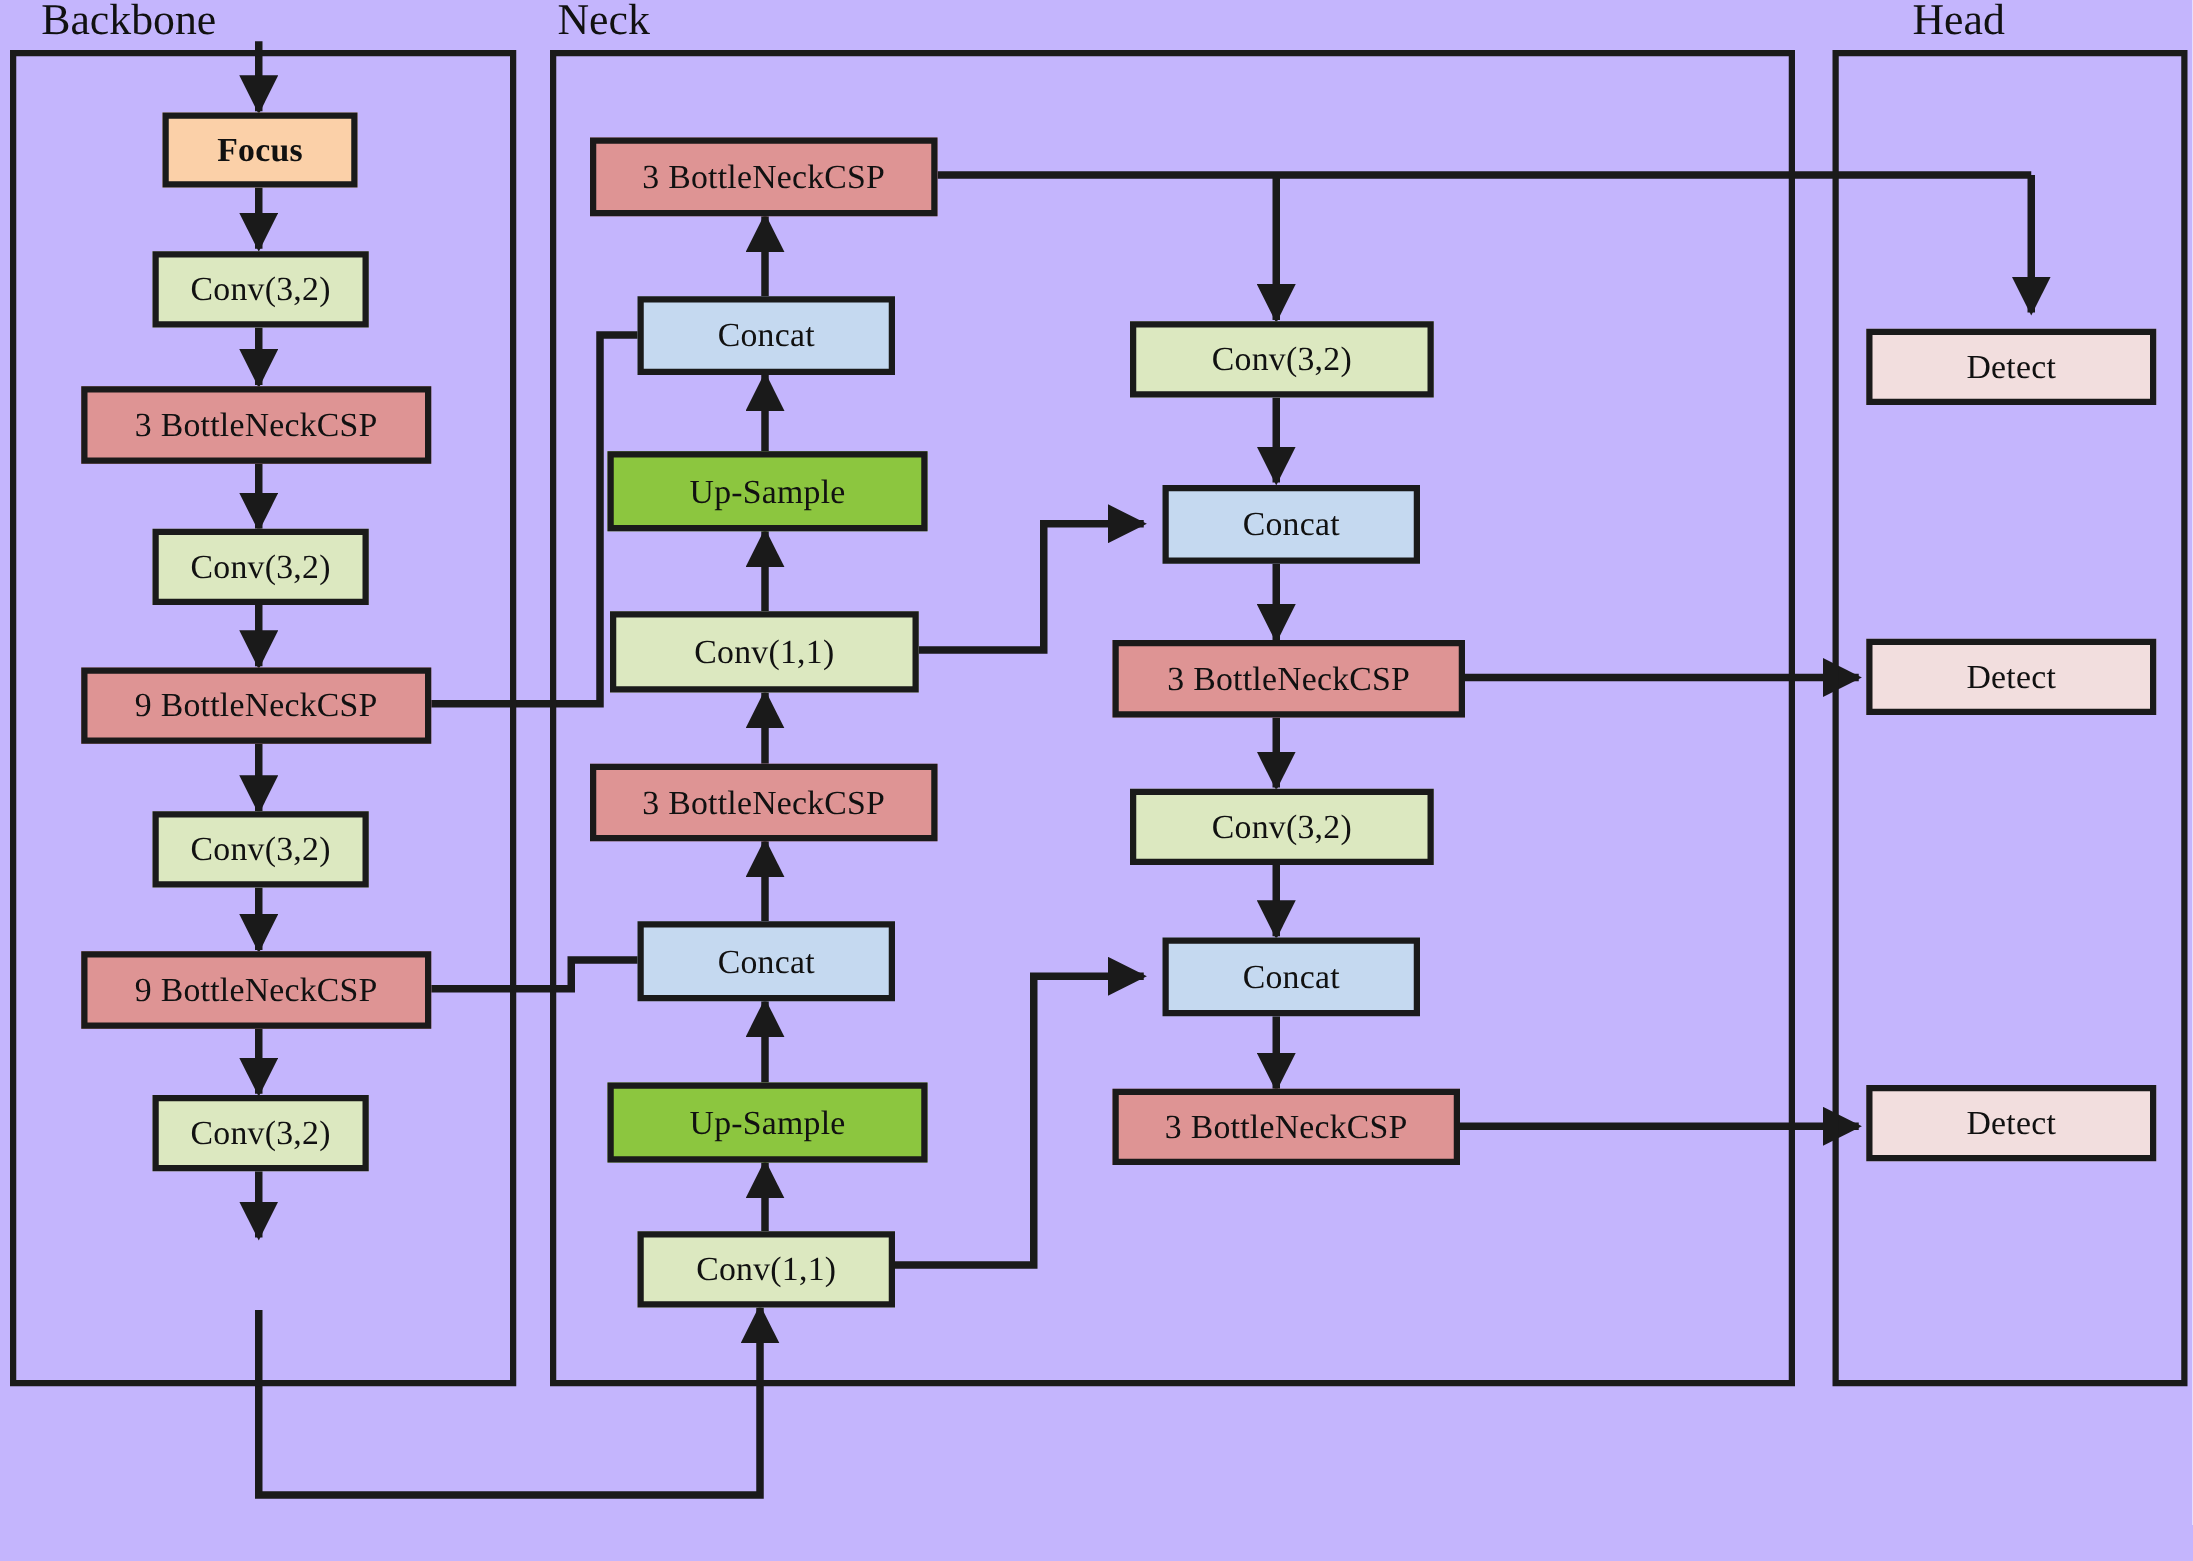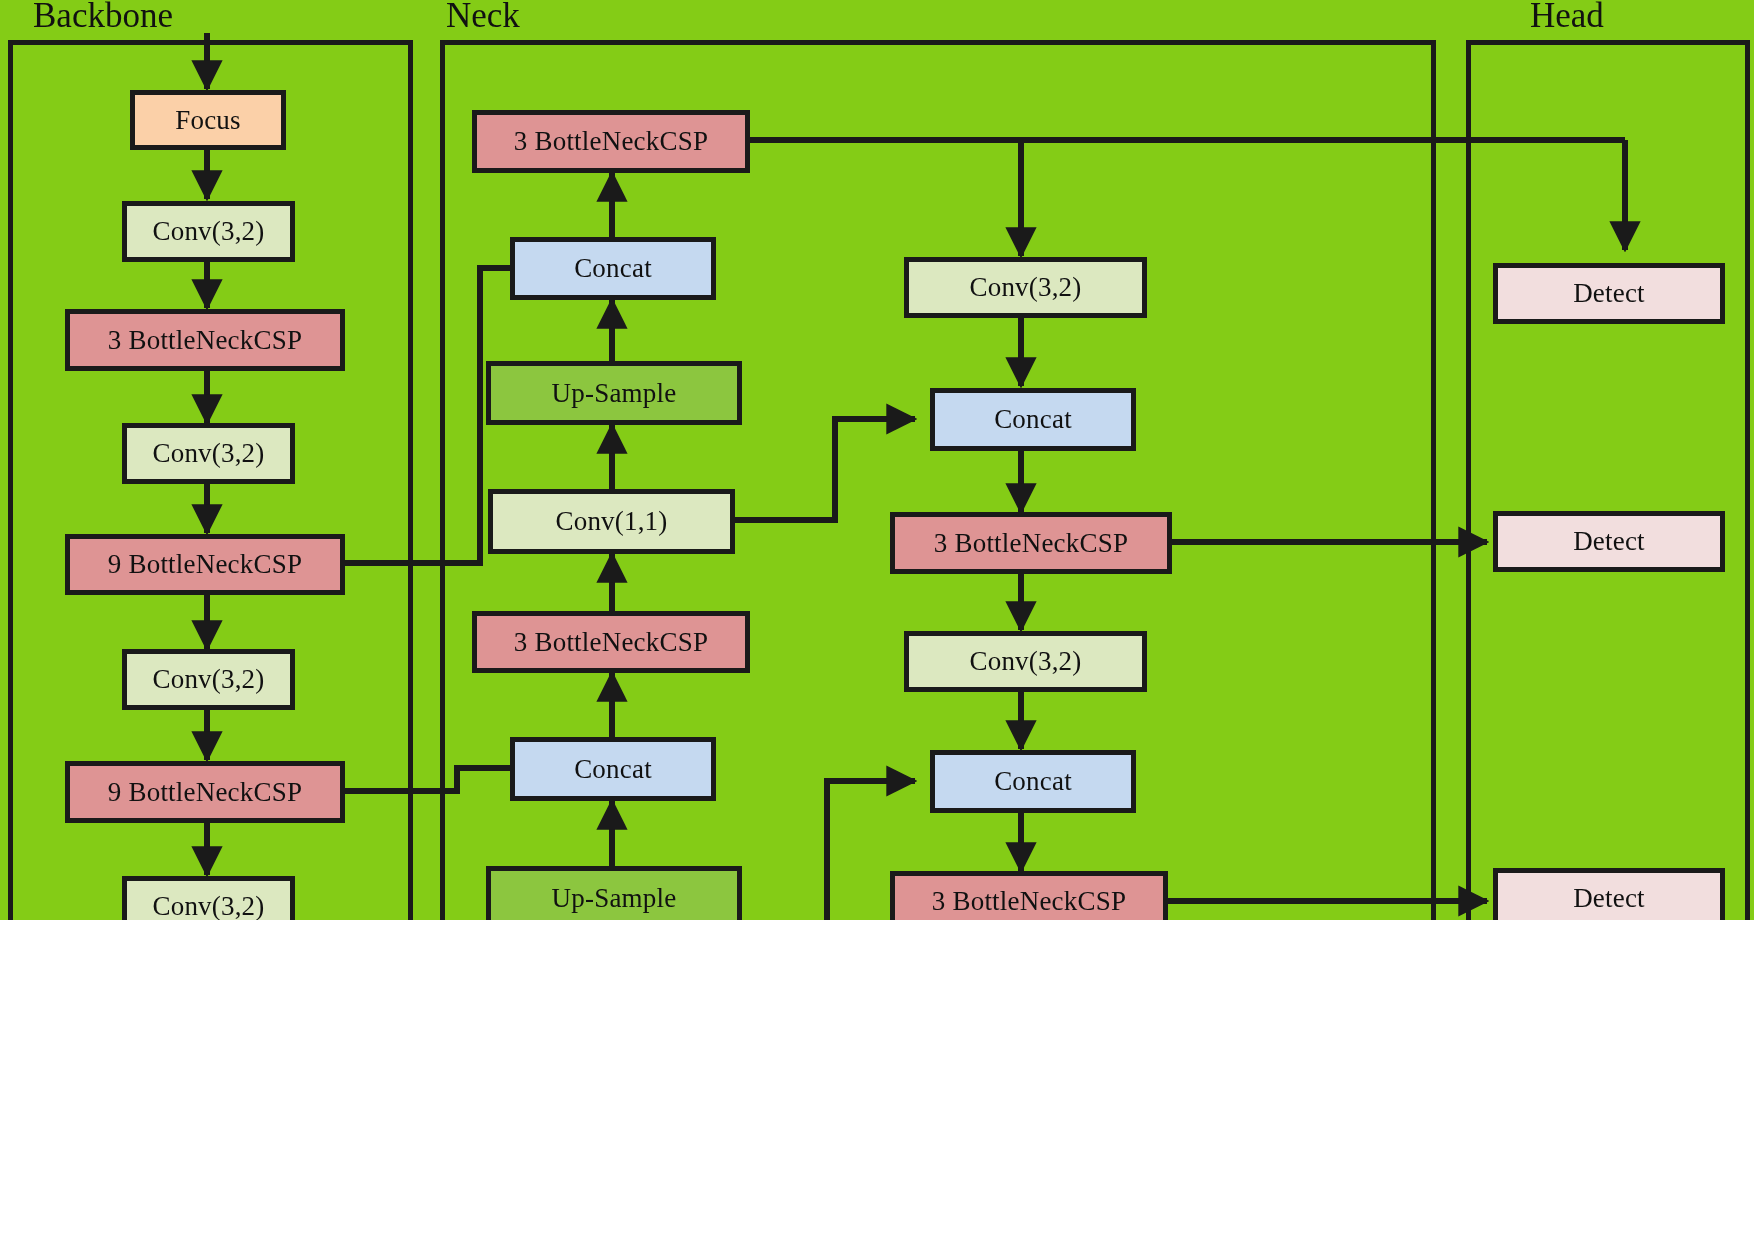--- a/index.html
+++ b/index.html
@@ -1,19 +1,19 @@
 <!DOCTYPE html>
 <html><head>
 <meta charset="utf-8">
 <style>
   html,body{margin:0;padding:0;background:#ffffff;}
   #root{
     position:relative;
-    width:1754px;height:920px;
-    background:#84cc16;
+    width:1754px;height:1249px;
+    background:#c4b5fd;
     font-family:"Liberation Serif","DejaVu Serif",serif;
     overflow:hidden;
   }
   .section-title{
     position:absolute;
     font-size:35px;
     color:#111111;
     white-space:nowrap;
     line-height:1;
   }
@@ -100,21 +100,21 @@
   </svg>
 
   <div class="group-box" style="left:8px;top:40px;width:405px;height:1069px;"></div>
   <div class="group-box" style="left:440px;top:40px;width:996px;height:1069px;"></div>
   <div class="group-box" style="left:1466px;top:40px;width:284px;height:1069px;"></div>
 
   <div class="section-title" style="left:33px;top:-2px;">Backbone</div>
   <div class="section-title" style="left:446px;top:-2px;">Neck</div>
   <div class="section-title" style="left:1530px;top:-2px;">Head</div>
 
-  <div class="node" style="left:130px;top:90px;width:156px;height:60px;background:#FBD0A8;">Focus</div>
+  <div class="node" style="left:130px;top:90px;width:156px;height:60px;background:#FBD0A8;font-weight:bold;">Focus</div>
   <div class="node" style="left:122px;top:201px;width:173px;height:61px;background:#DCE8C0;">Conv(3,2)</div>
   <div class="node" style="left:65px;top:309px;width:280px;height:62px;background:#DE9494;">3 BottleNeckCSP</div>
   <div class="node" style="left:122px;top:423px;width:173px;height:61px;background:#DCE8C0;">Conv(3,2)</div>
   <div class="node" style="left:65px;top:534px;width:280px;height:61px;background:#DE9494;">9 BottleNeckCSP</div>
   <div class="node" style="left:122px;top:649px;width:173px;height:61px;background:#DCE8C0;">Conv(3,2)</div>
   <div class="node" style="left:65px;top:761px;width:280px;height:62px;background:#DE9494;">9 BottleNeckCSP</div>
   <div class="node" style="left:122px;top:876px;width:173px;height:61px;background:#DCE8C0;">Conv(3,2)</div>
 
   <div class="node" style="left:472px;top:110px;width:278px;height:63px;background:#DE9494;">3 BottleNeckCSP</div>
   <div class="node" style="left:510px;top:237px;width:206px;height:63px;background:#C5D9F0;">Concat</div>

